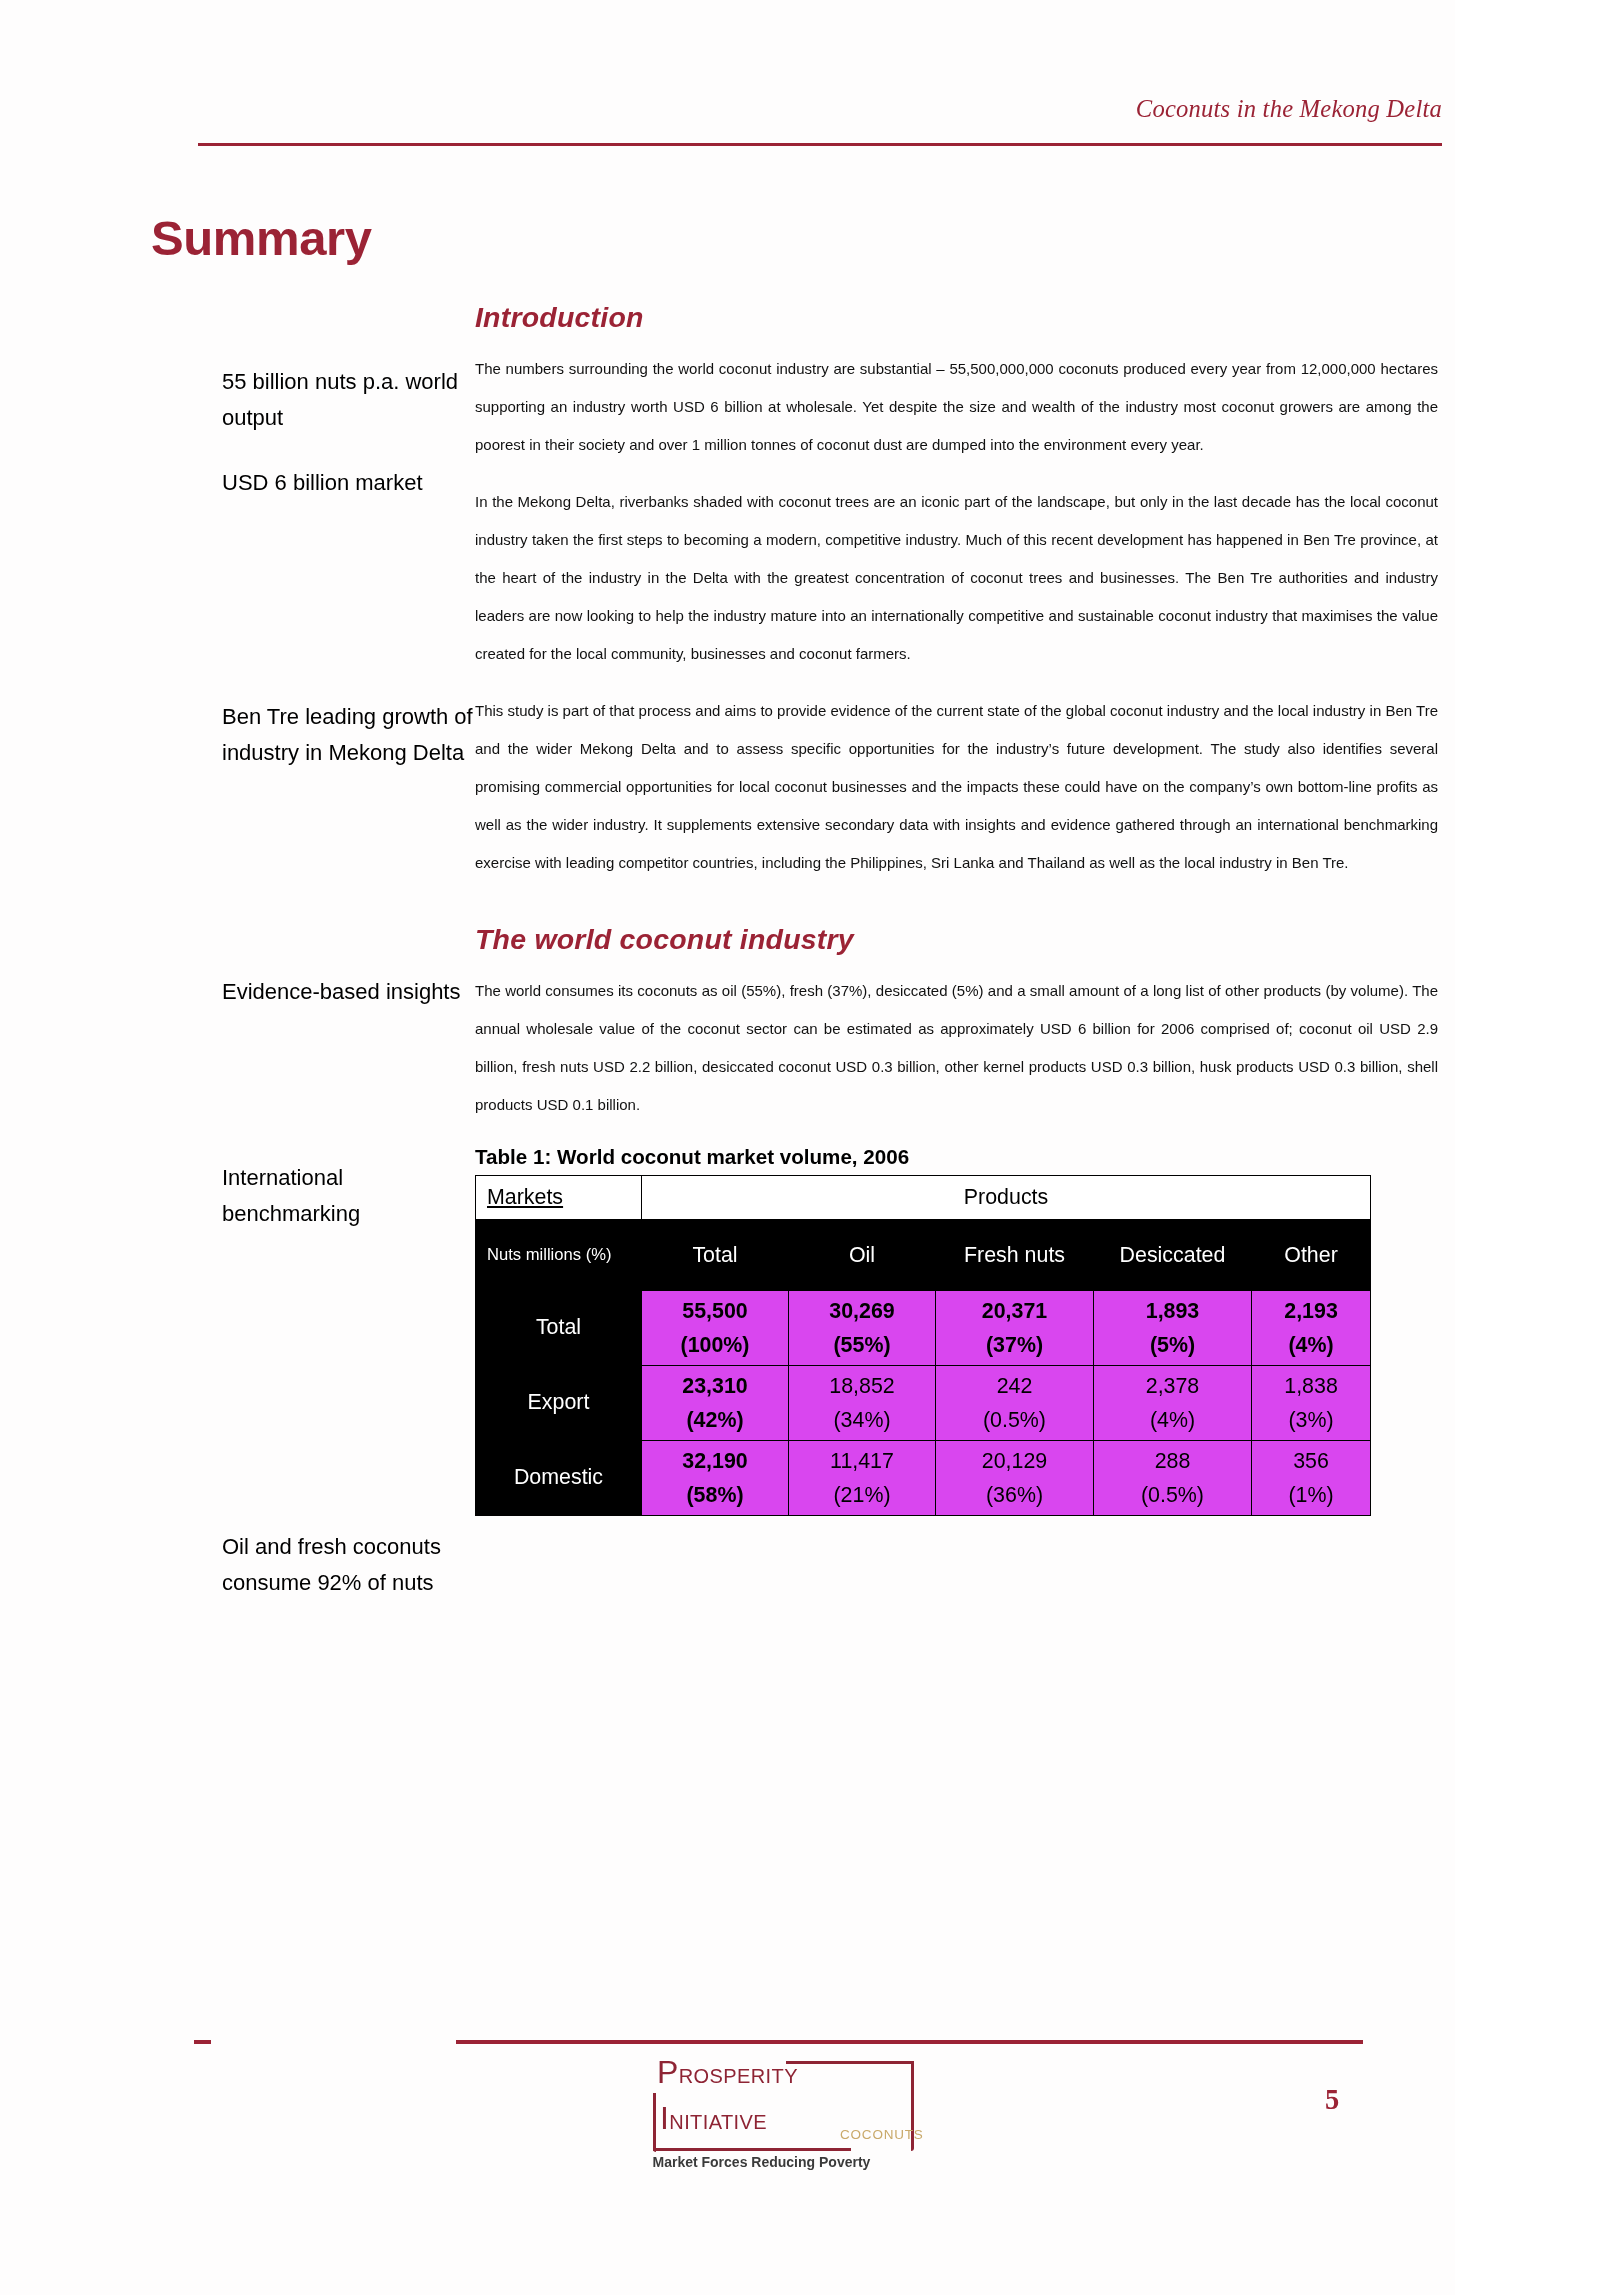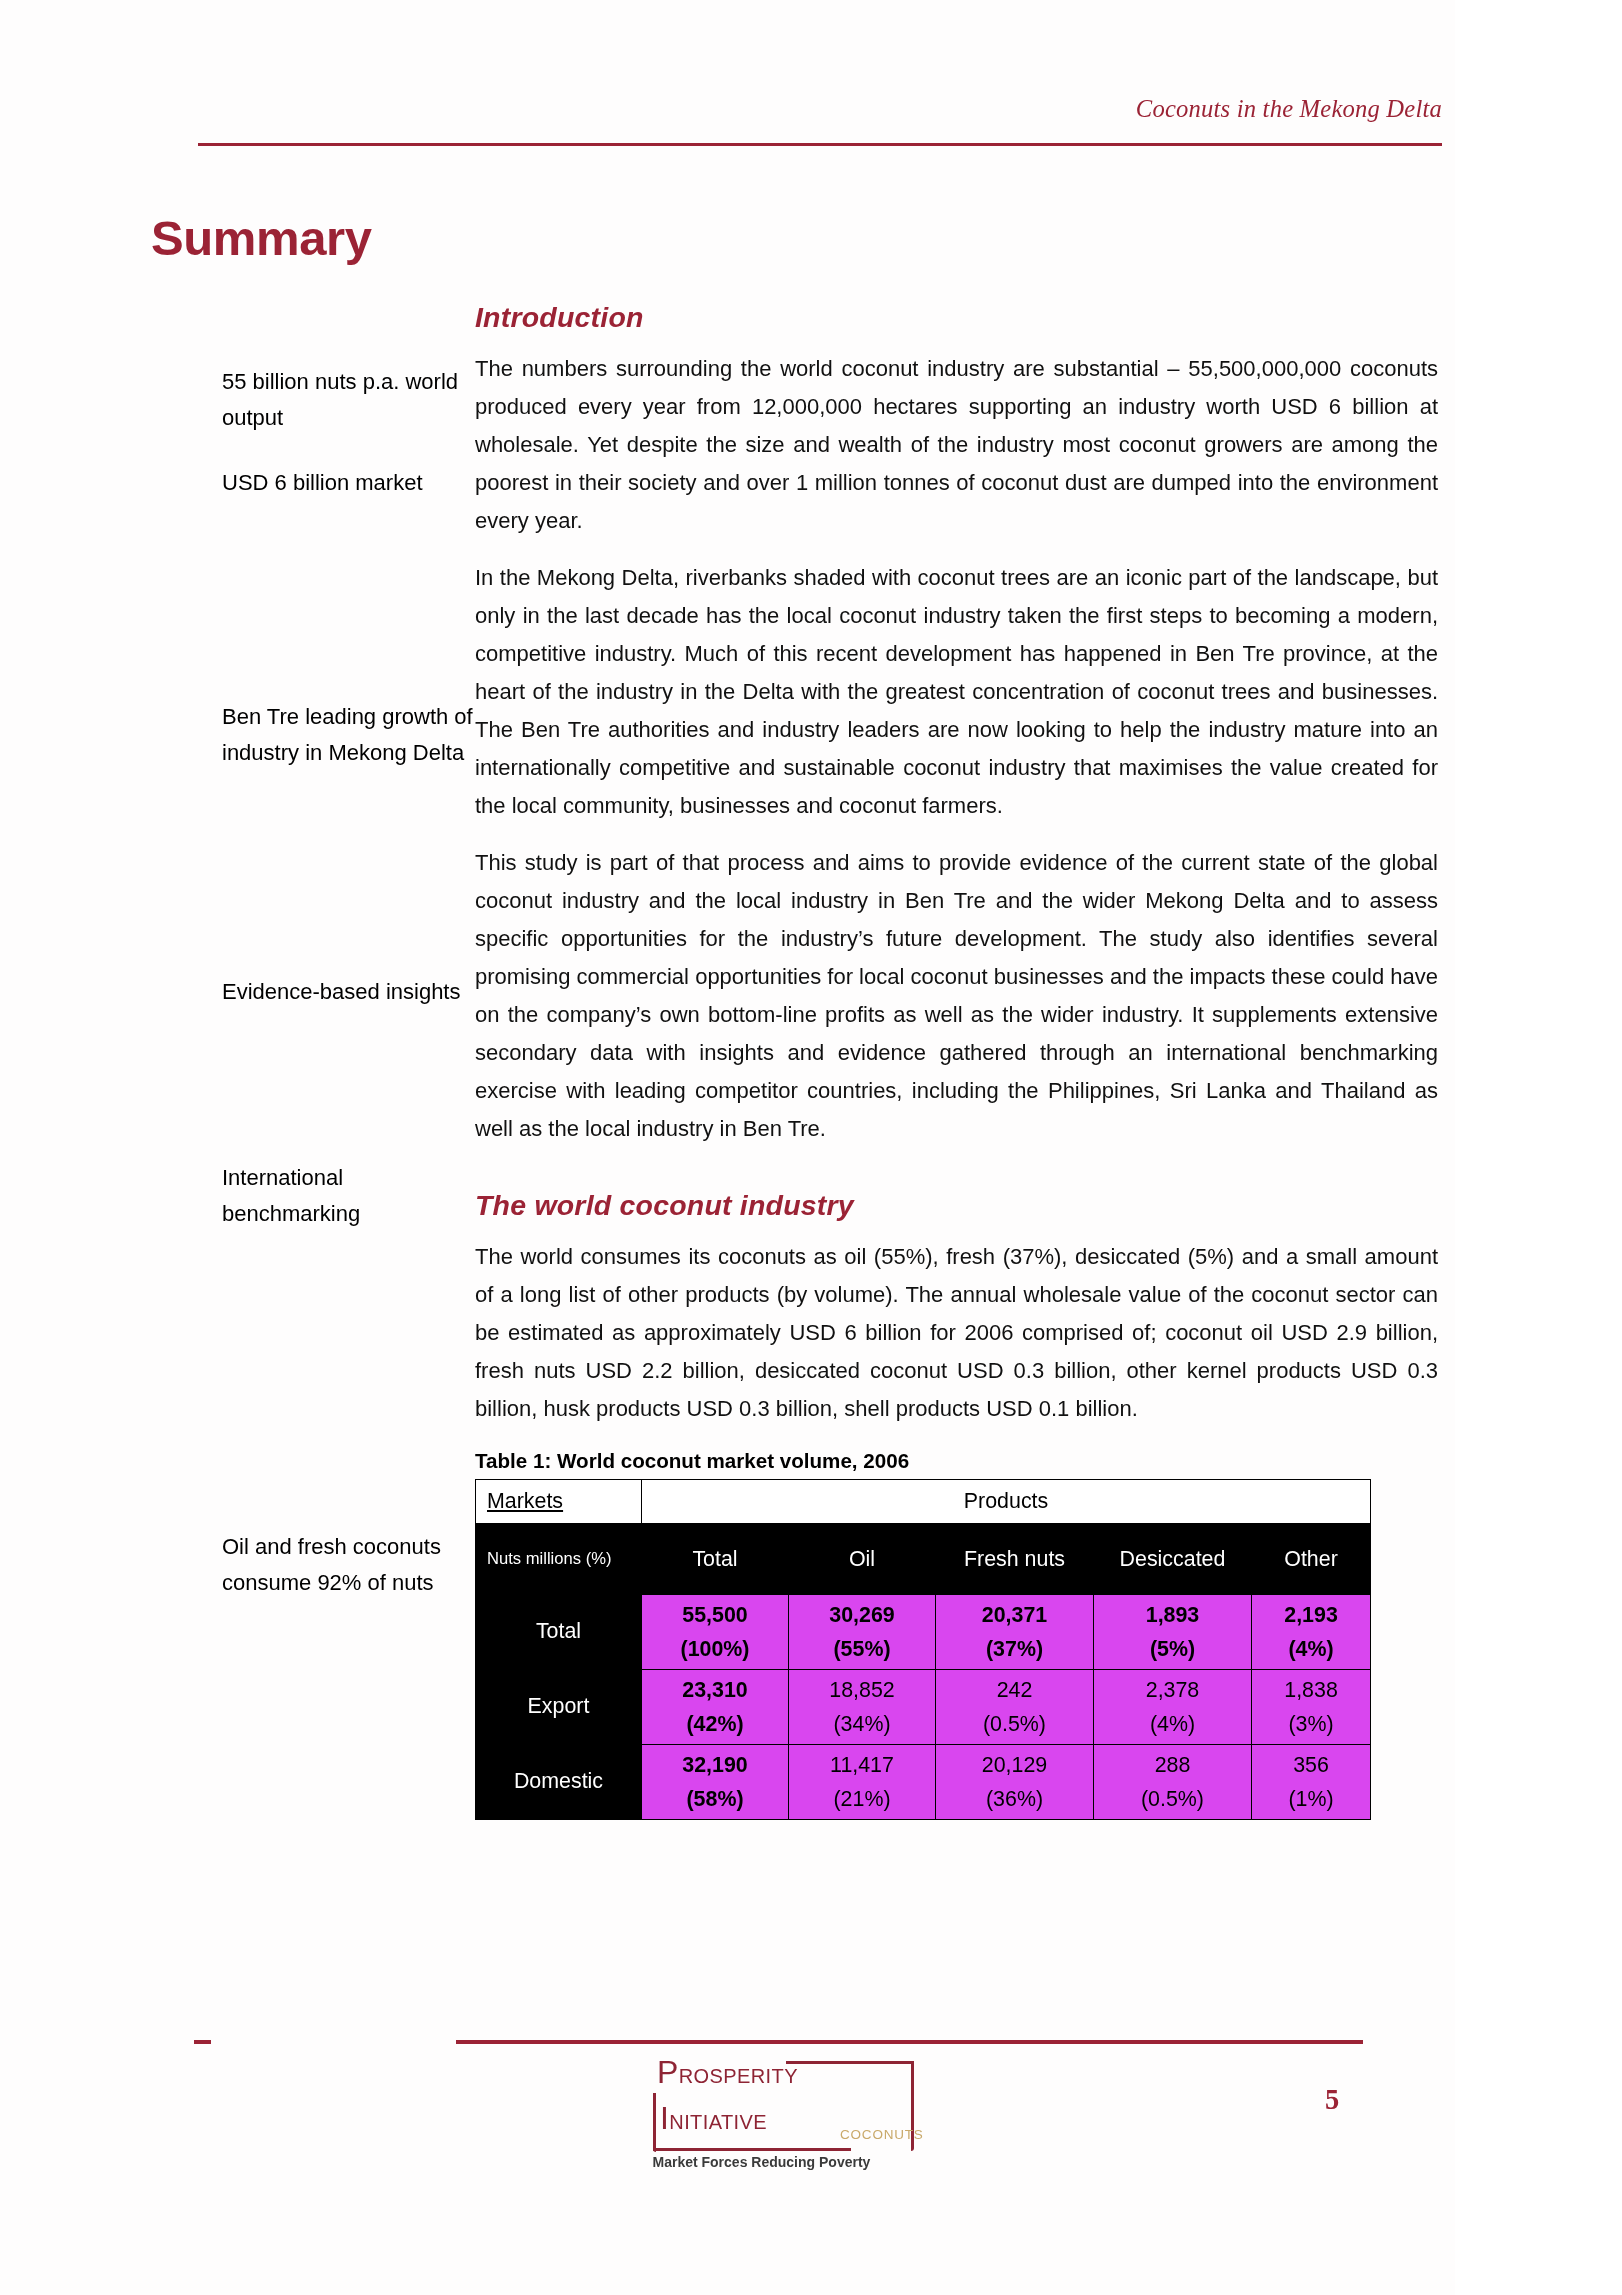--- a/index.html
+++ b/index.html
@@ -86,21 +86,21 @@
   .sec-heading {
     font-size: 28.5px;
     font-weight: bold;
     font-style: italic;
     color: #9B2335;
     margin: 0 0 11px 0;
     letter-spacing: 0.2px;
   }
   .sec-heading.spaced { margin-top: 41px; }
   .body-par {
-    font-size: 22px;
+    font-size: 15px;
     line-height: 38px;
     text-align: justify;
     text-justify: inter-word;
     margin: 16px 0 19px 0;
     color: #111111;
     font-weight: 400;
   }
   .body-par:last-child { margin-bottom: 0; }
 
   

